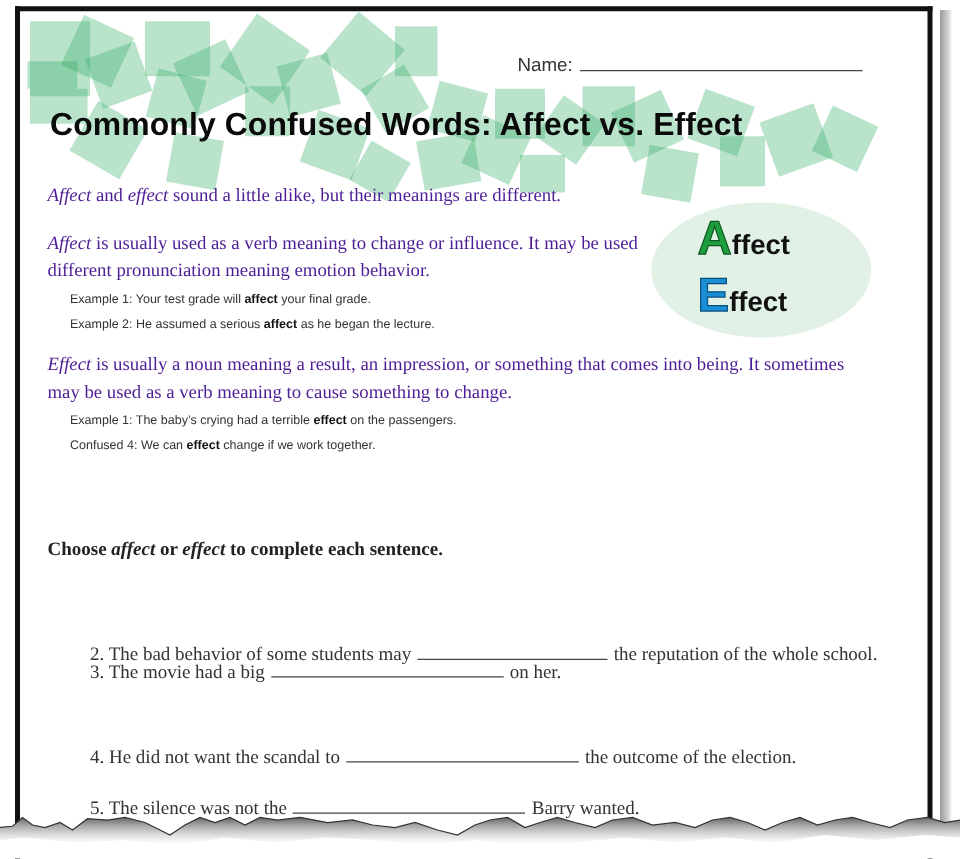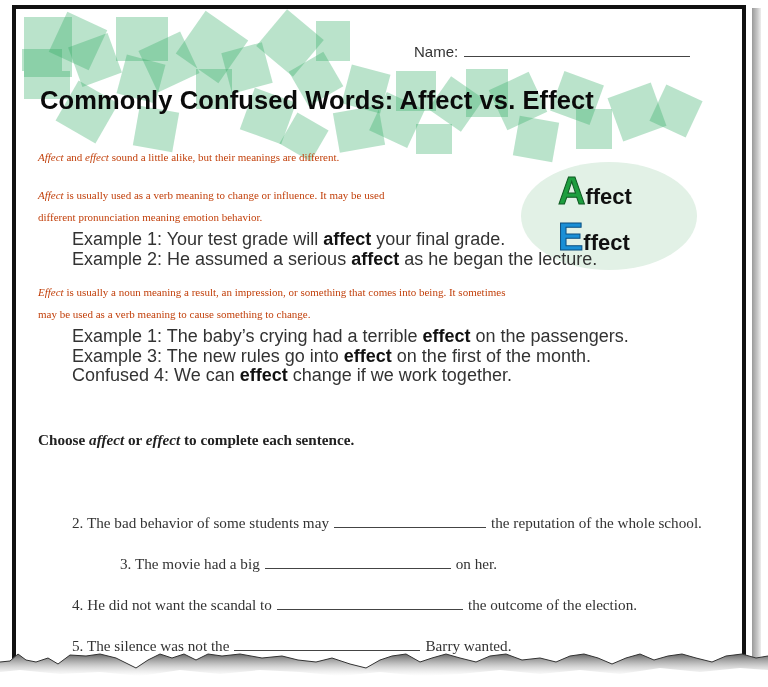--- a/index.html
+++ b/index.html
@@ -4,22 +4,22 @@
 <style>
   html, body { margin:0; padding:0; }
   body { width:768px; height:687px; background:#ffffff; position:relative; overflow:hidden; font-family:"Liberation Serif", serif; }
   .shadow-right { position:absolute; left:752px; top:8px; width:9px; height:655px; background:linear-gradient(to right,#9a9a9a,#c8c8c8 60%,#eee); }
   .page { position:absolute; left:12px; top:5px; width:726px; height:700px; border:4px solid #111; border-bottom:none; background:#fff; overflow:hidden; }
   .banner { position:absolute; left:0; top:0; width:726px; height:150px; }
   .sq { position:absolute; background:#2eab62; opacity:0.33; }
   .name-line { position:absolute; left:398px; top:33px; font-family:"Liberation Sans", sans-serif; font-size:15px; color:#333; }
   .name-line .blank { display:inline-block; width:226px; border-bottom:1px solid #444; margin-left:6px; height:14px; vertical-align:baseline; }
   .title { position:absolute; left:0; width:602px; top:77px; text-align:center; font-family:"Liberation Sans", sans-serif; font-weight:bold; font-size:25.5px; color:#0a0a0a; letter-spacing:0.1px; }
-  .p { position:absolute; left:22px; font-size:11px; color:#c2410c; line-height:22px; }
-  .ex { position:absolute; left:56px; font-family:"Liberation Sans", sans-serif; font-size:18px; color:#333; line-height:19.5px; }
+  .p { position:absolute; left:22px; font-size:15px; color:#4c1d95; line-height:22px; }
+  .ex { position:absolute; left:40px; font-family:"Liberation Sans", sans-serif; font-size:10px; color:#333; line-height:19.5px; }
   .ex b { color:#111; }
   .oval { position:absolute; left:505px; top:153px; width:176px; height:108px; border-radius:50%; background:#e2f1e6; }
   .logo-word { position:absolute; font-family:"Liberation Sans", sans-serif; font-weight:bold; color:#111; font-size:22px; }
   .logo-word .cap { font-size:38px; line-height:34px; }
   .cap-a { color:#1e9e3f; -webkit-text-stroke:1px #0e5a22; }
   .cap-e { color:#1a8fd6; -webkit-text-stroke:1px #0b4f80; }
   .instr { position:absolute; left:22px; top:422px; font-size:15.2px; font-weight:bold; color:#222; }
   .q { position:absolute; left:56px; font-size:15.2px; color:#333; white-space:nowrap; }
   .q .blank { display:inline-block; border-bottom:1px solid #444; height:14px; margin:0 5px; vertical-align:baseline; }
   .torn { position:absolute; left:0; top:648px; width:768px; height:39px; }
@@ -93,32 +93,31 @@
     <div><span>Example 2: He assumed a serious </span><b>affect</b><span> as he began the lecture.</span></div>
   </div>
 
   <div class="p" style="top:272px;">
     <i>Effect</i><span> is usually a noun meaning a result, an impression, or something that comes into being.  It sometimes</span><br>
     <span>may be used as a verb meaning to cause something to change.</span>
   </div>
 
   <div class="ex" style="top:318px;">
     <div><span>Example 1: The baby’s crying had a terrible </span><b>effect</b><span> on the passengers.</span></div>
-    <div><span>Example 3: The new rules go into </span><b>effect</b><span> on the first of the month.</span></div>
     <div><span>Confused 4: We can </span><b>effect</b><span> change if we work together.</span></div>
   </div>
 
   <div class="instr">
     <span>Choose </span><i>affect</i><span> or </span><i>effect</i><span> to complete each sentence.</span>
   </div>
 
   <div class="q" style="top:504px;">
     <span>2. The bad behavior of some students may</span><span class="blank" style="width:152px;"></span><span>the reputation of the whole school.</span>
   </div>
-  <div class="q" style="top:545px;margin-left:48px;">
+  <div class="q" style="top:518px;">
     <span>3. The movie had a big</span><span class="blank" style="width:186px;"></span><span>on her.</span>
   </div>
   <div class="q" style="top:586px;">
     <span>4. He did not want the scandal to</span><span class="blank" style="width:186px;"></span><span>the outcome of the election.</span>
   </div>
   <div class="q" style="top:627px;">
     <span>5. The silence was not the</span><span class="blank" style="width:186px;"></span><span>Barry wanted.</span>
   </div>
 </div>
 

